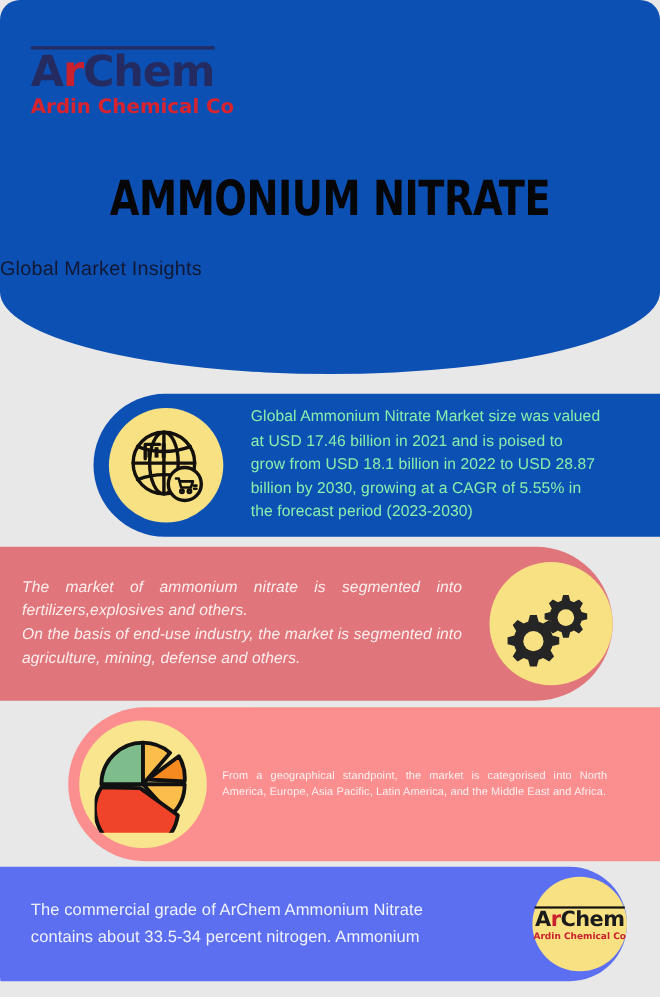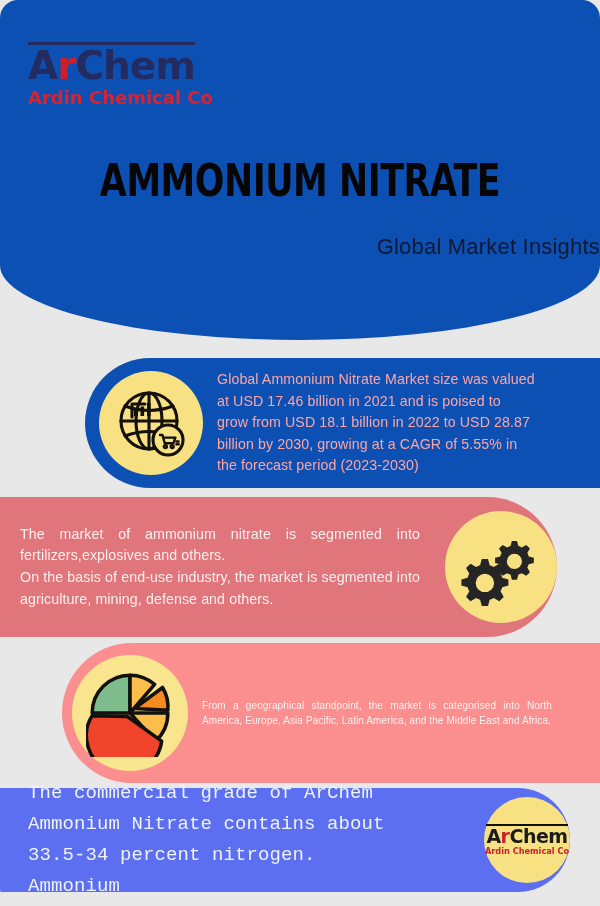--- a/index.html
+++ b/index.html
@@ -50,51 +50,51 @@
     font-family:"Liberation Sans Narrow","DejaVu Sans Condensed","Liberation Sans", sans-serif;
     font-weight:bold;
     font-size:44px;
     letter-spacing:-0.5px;
     color:#060606;
     transform:scaleX(0.88);
     transform-origin:center;
   }
   .subtitle {
     position:absolute; left:0; top:234px; width:600px;
-    text-align:right;
-    font-size:22px;
+    text-align:left;
+    font-size:18px;
     color:#111832;
     letter-spacing:0.2px;
   }
 
   
   .card { position:absolute; display:flex; align-items:center; }
 
   
   .card1 {
     left:85px; top:358px; width:545px; height:130px;
     background:#0d50b4;
     border-radius:65px 0 0 65px;
     padding-left:14px;
   }
   .card1 .txt {
-    color:#fca5a5; font-size:14.2px; line-height:1.52;
-    width:318px; margin-left:14px; letter-spacing:0.1px;
+    color:#86efac; font-size:14.2px; line-height:1.52;
+    width:318px; margin-left:25px; letter-spacing:0.1px;
   }
 
   
   .card2 {
     left:-40px; top:497px; width:597px; height:140px;
     background:#e0767b;
     border-radius:0 70px 70px 0;
     padding-left:60px;
   }
   .card2 .txt {
     color:#fdeeee; font-size:14.2px; line-height:1.52;
-    width:400px; text-align:justify; letter-spacing:0.1px;
+    width:400px; text-align:justify; letter-spacing:0.1px;font-style:italic;
   }
   .card2 .icon-wrap { margin-left:10px; }
 
   
   .card3 {
     left:62px; top:643px; width:560px; height:140px;
     background:#fb8f8f;
     border-radius:70px 0 0 70px;
     padding-left:10px;
   }
@@ -104,22 +104,22 @@
   }
 
   
   .card4 {
     left:-30px; top:788px; width:600px; height:104px;
     background:#5b6ff0;
     border-radius:0 60px 60px 0;
     padding-left:58px;
   }
   .card4 .txt {
-    color:#f0f2fe; font-size:19px; line-height:1.62;
-    width:390px; letter-spacing:0.1px;font-family:Liberation Mono, monospace;
+    color:#f0f2fe; font-size:15px; line-height:1.62;
+    width:390px; letter-spacing:0.1px;
   }
 
   
   .circ {
     flex:0 0 auto;
     border-radius:50%;
     background:#f7e183;
     display:flex; align-items:center; justify-content:center;
   }
   .circ-globe { width:104px; height:104px; }

